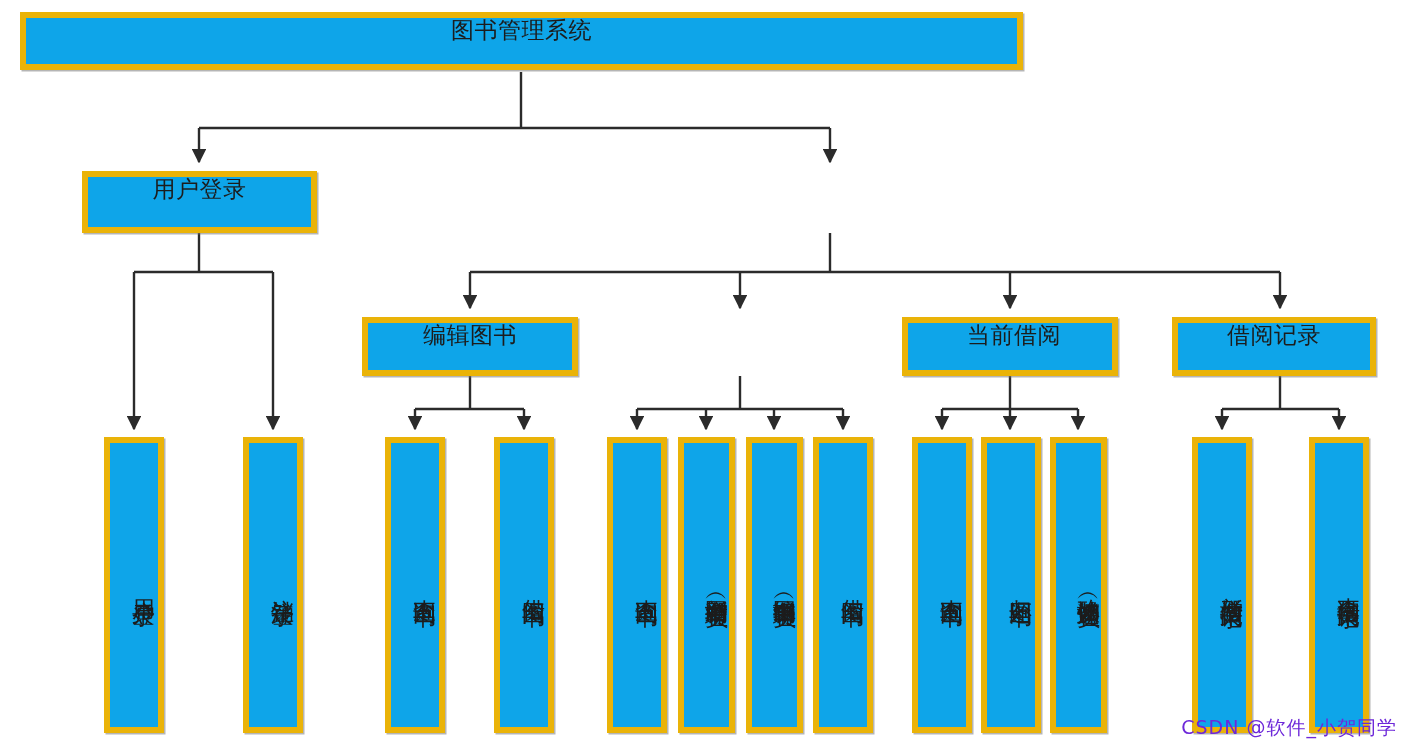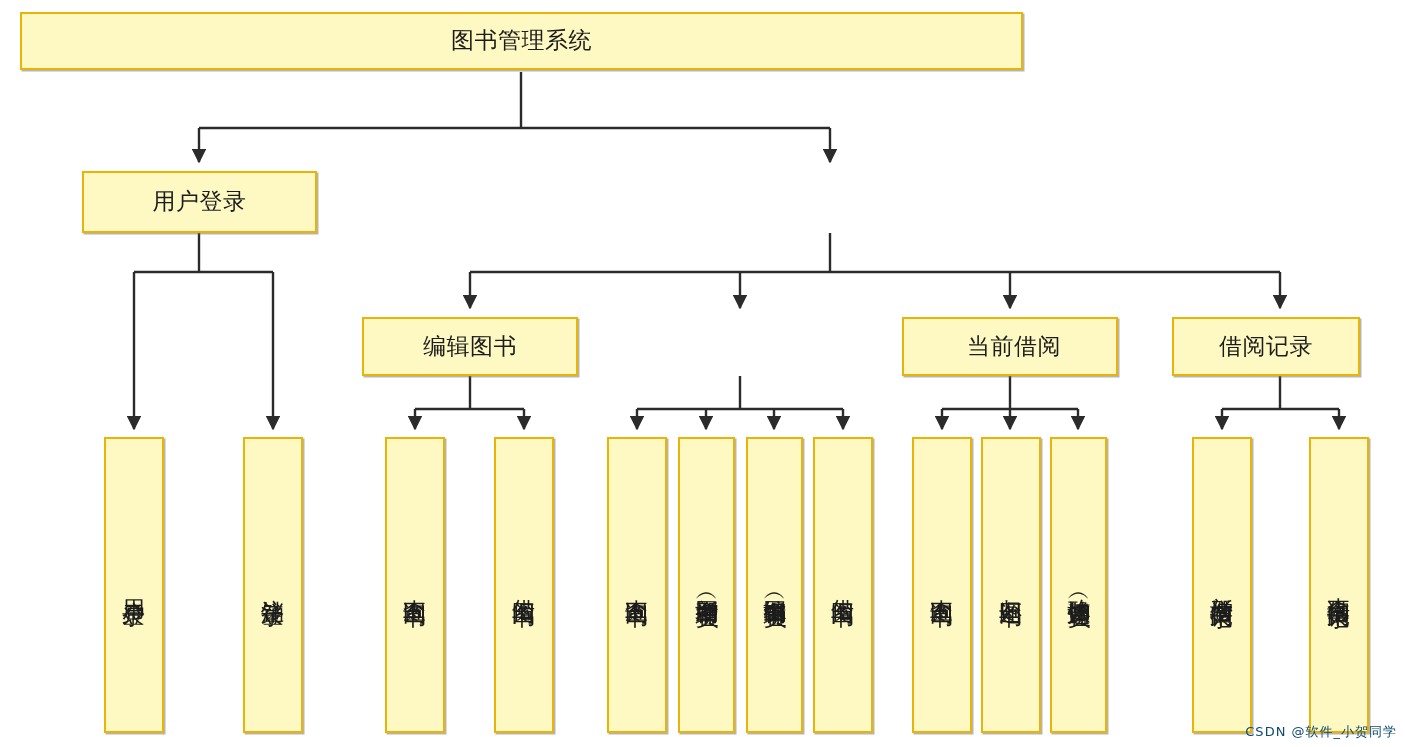--- a/index.html
+++ b/index.html
@@ -20,25 +20,25 @@
     position: absolute;
     left: 0;
     top: 0;
     width: 1405px;
     height: 747px;
     pointer-events: none;
   }
   .node {
     position: absolute;
     box-sizing: border-box;
-    background: #fef9c3;
-    border: 2px solid #eab308;
+    background: #0ea5e9;
+    border: 6px solid #eab308;
     box-shadow: 1.5px 1.5px 0 0 rgba(120,120,120,0.55);
     display: flex;
-    align-items: center;
+    align-items: flex-start;
     justify-content: center;
     color: #1c1c1c;
     z-index: 2;
   }
   .node.h {
     font-size: 23px;
     letter-spacing: 0.5px;
     line-height: 1.1;
   }
   .node.v {
@@ -56,22 +56,22 @@
   .label-v {
     writing-mode: vertical-rl;
     text-orientation: upright;
     display: block;
     white-space: nowrap;
   }
   .watermark {
     position: absolute;
     right: 8px;
     bottom: 6px;
-    font-size: 13px;
-    color: #0c4a6e;
+    font-size: 19px;
+    color: #6d28d9;
     letter-spacing: 1px;
     z-index: 5;
     white-space: nowrap;
     font-family: "DejaVu Sans", "Liberation Sans", sans-serif;
   }
 </style>
 </head>
 <body>
 
 <div id="canvas">
@@ -140,21 +140,21 @@
 
   <div class="node h" style="left:362px; top:317px; width:216px; height:59px;">
     <span>编辑图书</span>
   </div>
 
 
   <div class="node h" style="left:902px; top:317px; width:216px; height:59px;padding-left:8px;">
     <span>当前借阅</span>
   </div>
 
-  <div class="node h" style="left:1172px; top:317px; width:188px; height:59px;">
+  <div class="node h" style="left:1172px; top:317px; width:204px; height:59px;">
     <span>借阅记录</span>
   </div>
 
   <div class="node v" style="left:104px; top:437px; width:60px; height:296px;">
     <span class="label-v">用户登录</span>
   </div>
 
   <div class="node v" style="left:243px; top:437px; width:60px; height:296px;">
     <span class="label-v">注销登录</span>
   </div>

